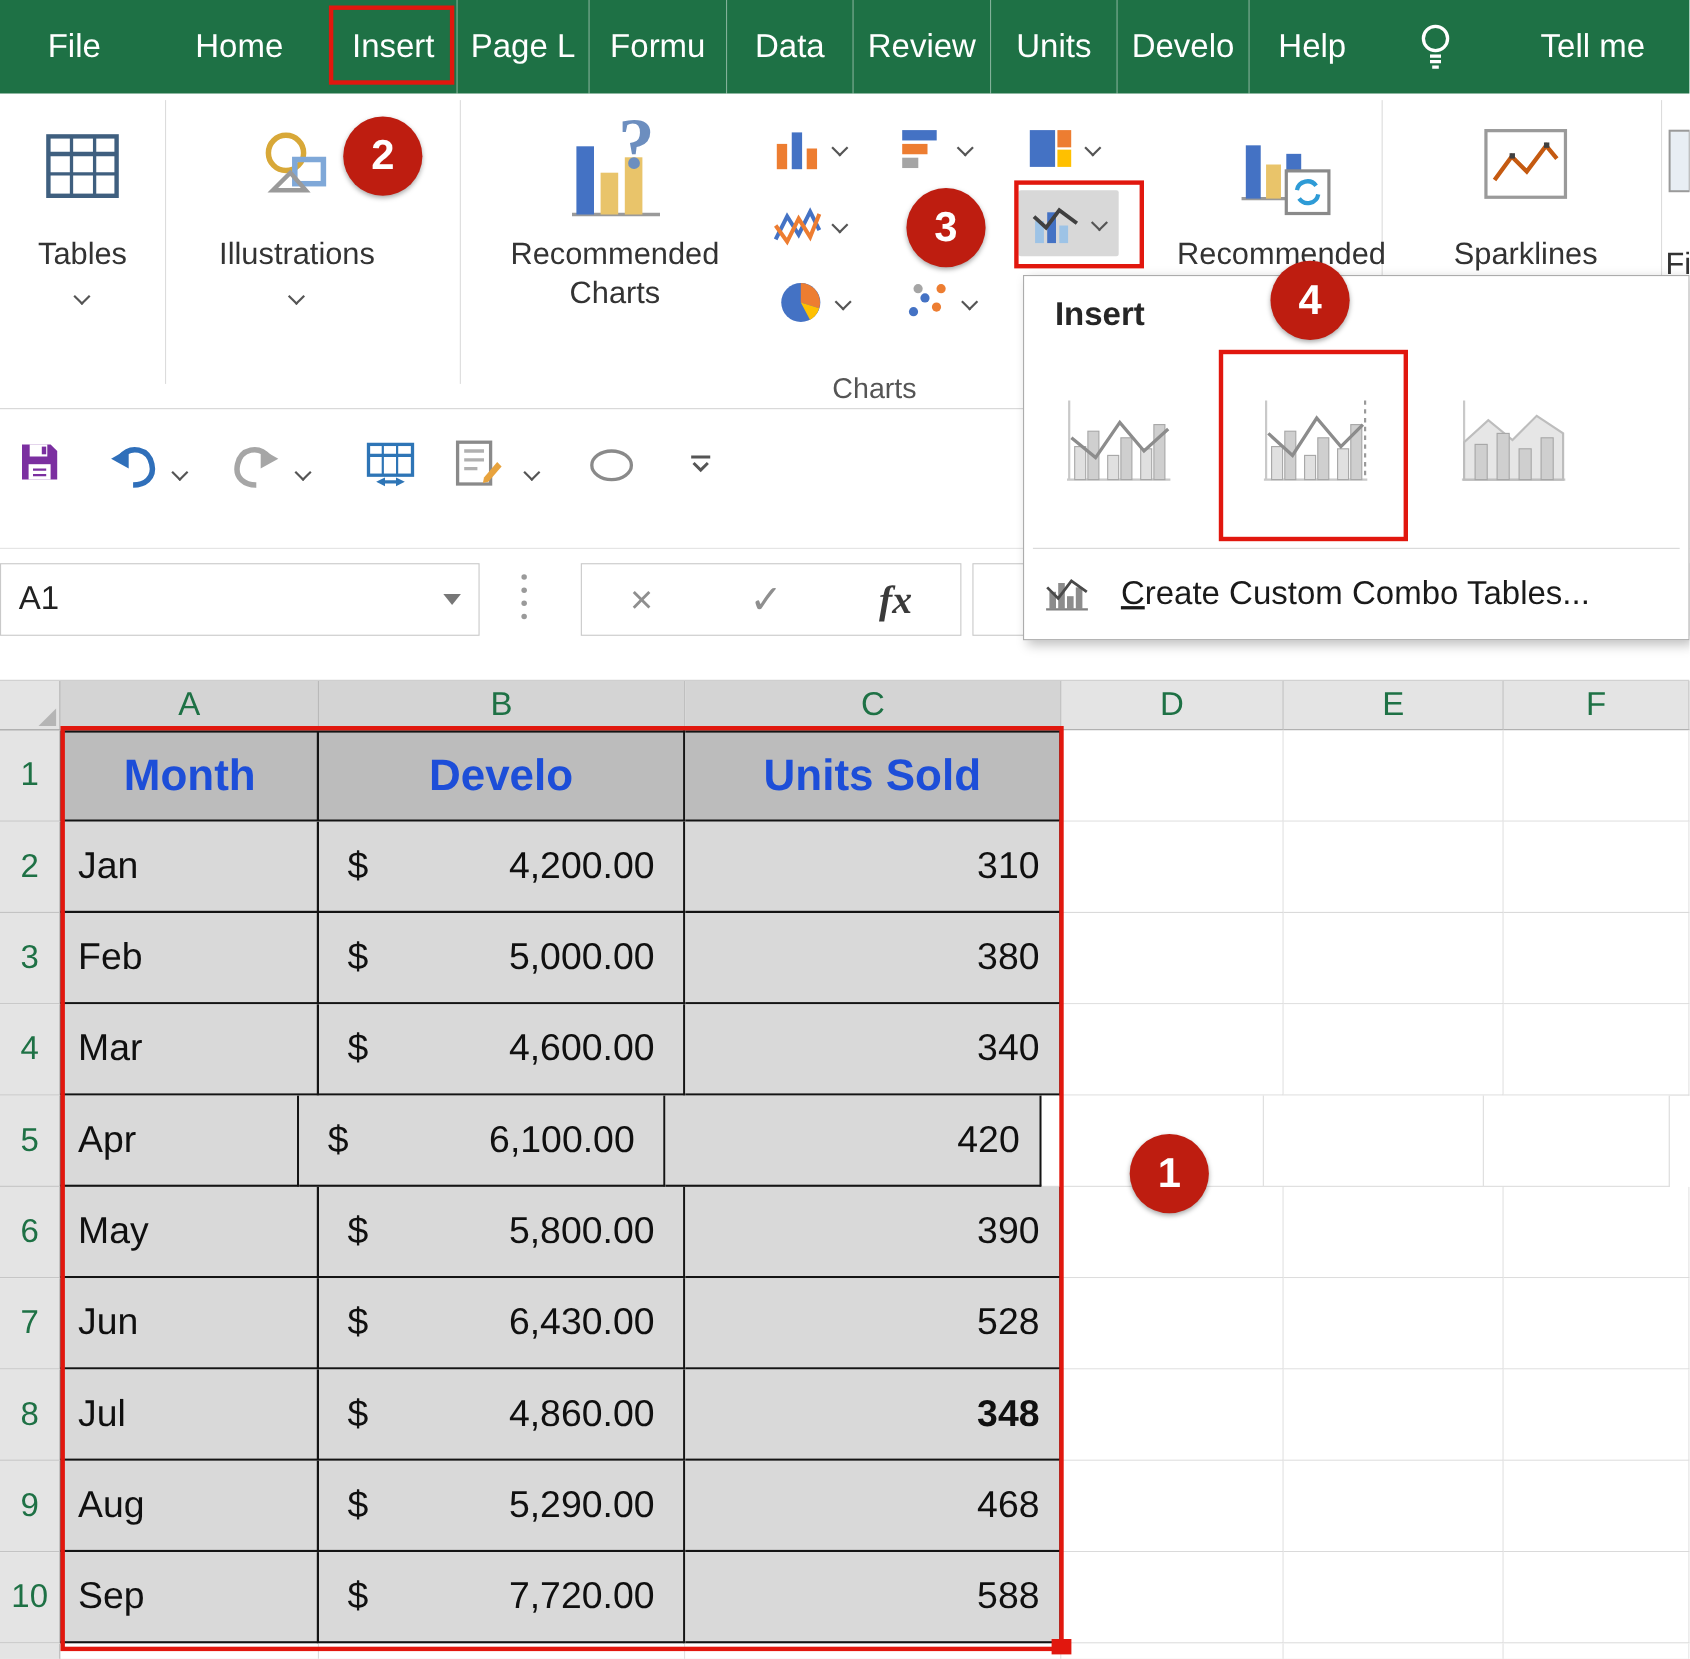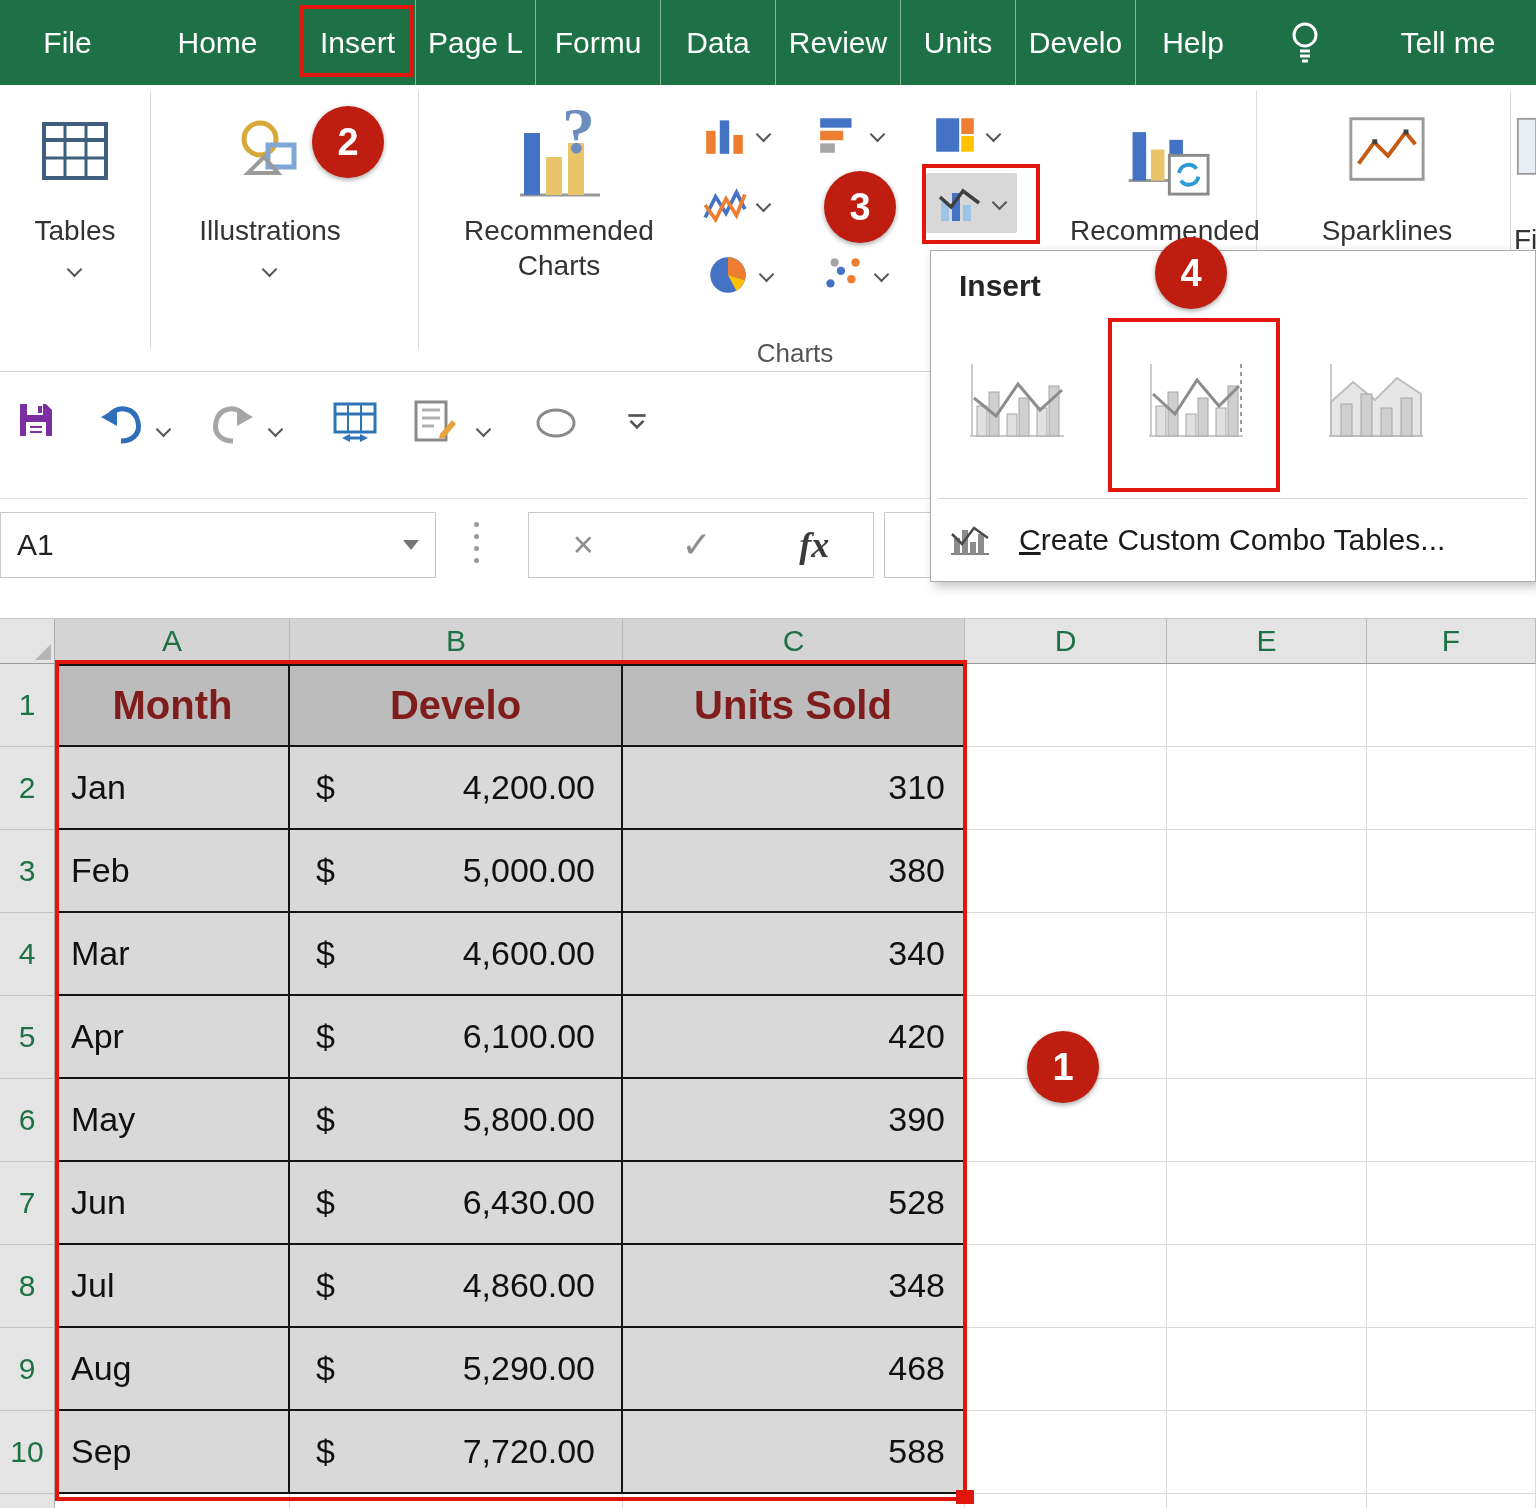--- a/index.html
+++ b/index.html
@@ -44,21 +44,21 @@
 .sheet{position:absolute;left:0;top:618px;width:1536px;height:890px;background:#fff;border-top:1px solid #C9C9C9;z-index:1}
 .ch-row{display:flex;height:45px}
 .corner{width:55px;height:45px;background:#E4E4E4;border-right:1px solid #ABABAB;border-bottom:1px solid #9C9C9C;position:relative;flex:none}
 .corner::after{content:"";position:absolute;right:3px;bottom:3px;border-left:16px solid transparent;border-bottom:16px solid #B5B5B5}
 .colhdr{height:45px;background:#E4E4E4;color:#1E7145;font-size:30px;display:flex;align-items:center;justify-content:center;border-right:1px solid #B9B9B9;border-bottom:1px solid #9C9C9C;flex:none}
 .colhdr.sel{background:#D4D4D4}
 .srow{display:flex;height:83px}
 .rowhdr{width:55px;flex:none;background:#E4E4E4;color:#1E7145;font-size:30px;display:flex;align-items:center;justify-content:center;border-right:1px solid #ABABAB;border-bottom:1px solid #C3C3C3}
 .tcell{flex:none;display:flex;align-items:center;background:#D9D9D9;border-right:2px solid #141414;border-bottom:2px solid #141414;font-size:34px;color:#101010}
 .srow .tcell:nth-child(2){border-left:2px solid #141414}
-.thead{background:#BCBCBC;font-weight:bold;font-size:40px;justify-content:center;border-top:2px solid #141414;color:#7f1d1d}
+.thead{background:#BCBCBC;font-weight:bold;font-size:40px;justify-content:center;border-top:2px solid #141414;color:#1d4ed8}
 .month{padding-left:14px}
 .rev{justify-content:space-between;padding:0 26px}
 .units{justify-content:flex-end;padding-right:18px}
 .ecell{flex:none;background:#fff;border-right:1px solid #DADADA;border-bottom:1px solid #DADADA}
 .sliver{height:15px;overflow:hidden}
 
 
 .cmenu{position:absolute;left:930px;top:250px;width:606px;height:332px;background:#fff;border:1px solid #ACACAC;box-shadow:4px 4px 10px rgba(0,0,0,.25);z-index:15}
 .cmenu-title{position:absolute;left:28px;top:18px;font-size:30px;font-weight:bold;color:#262626}
 .thumb{position:absolute;top:100px;width:116px;height:104px;display:flex;align-items:center;justify-content:center}
@@ -363,21 +363,21 @@
           <span class="cur">$</span>
           <span class="amt">4,600.00</span>
         </div>
         <div class="tcell units" style="width: 342px;">340</div>
         <div class="ecell" style="width: 202px;"></div>
         <div class="ecell" style="width: 200px;"></div>
         <div class="ecell" style="width: 169px;"></div>
       </div>
       <div class="srow">
         <div class="rowhdr">5</div>
-        <div class="tcell month" style="width: 235px;">Apr</div>
+        <div class="tcell month" style="width: 217px;">Apr</div>
         <div class="tcell rev" style="width: 333px;">
           <span class="cur">$</span>
           <span class="amt">6,100.00</span>
         </div>
         <div class="tcell units" style="width: 342px;">420</div>
         <div class="ecell" style="width: 202px;"></div>
         <div class="ecell" style="width: 200px;"></div>
         <div class="ecell" style="width: 169px;"></div>
       </div>
       <div class="srow">
@@ -404,21 +404,21 @@
         <div class="ecell" style="width: 200px;"></div>
         <div class="ecell" style="width: 169px;"></div>
       </div>
       <div class="srow">
         <div class="rowhdr">8</div>
         <div class="tcell month" style="width: 235px;">Jul</div>
         <div class="tcell rev" style="width: 333px;">
           <span class="cur">$</span>
           <span class="amt">4,860.00</span>
         </div>
-        <div class="tcell units" style="width: 342px;">348</div>
+        <div class="tcell units" style="width: 342px; font-weight: bold;">348</div>
         <div class="ecell" style="width: 202px;"></div>
         <div class="ecell" style="width: 200px;"></div>
         <div class="ecell" style="width: 169px;"></div>
       </div>
       <div class="srow">
         <div class="rowhdr">9</div>
         <div class="tcell month" style="width: 235px;">Aug</div>
         <div class="tcell rev" style="width: 333px;">
           <span class="cur">$</span>
           <span class="amt">5,290.00</span>

